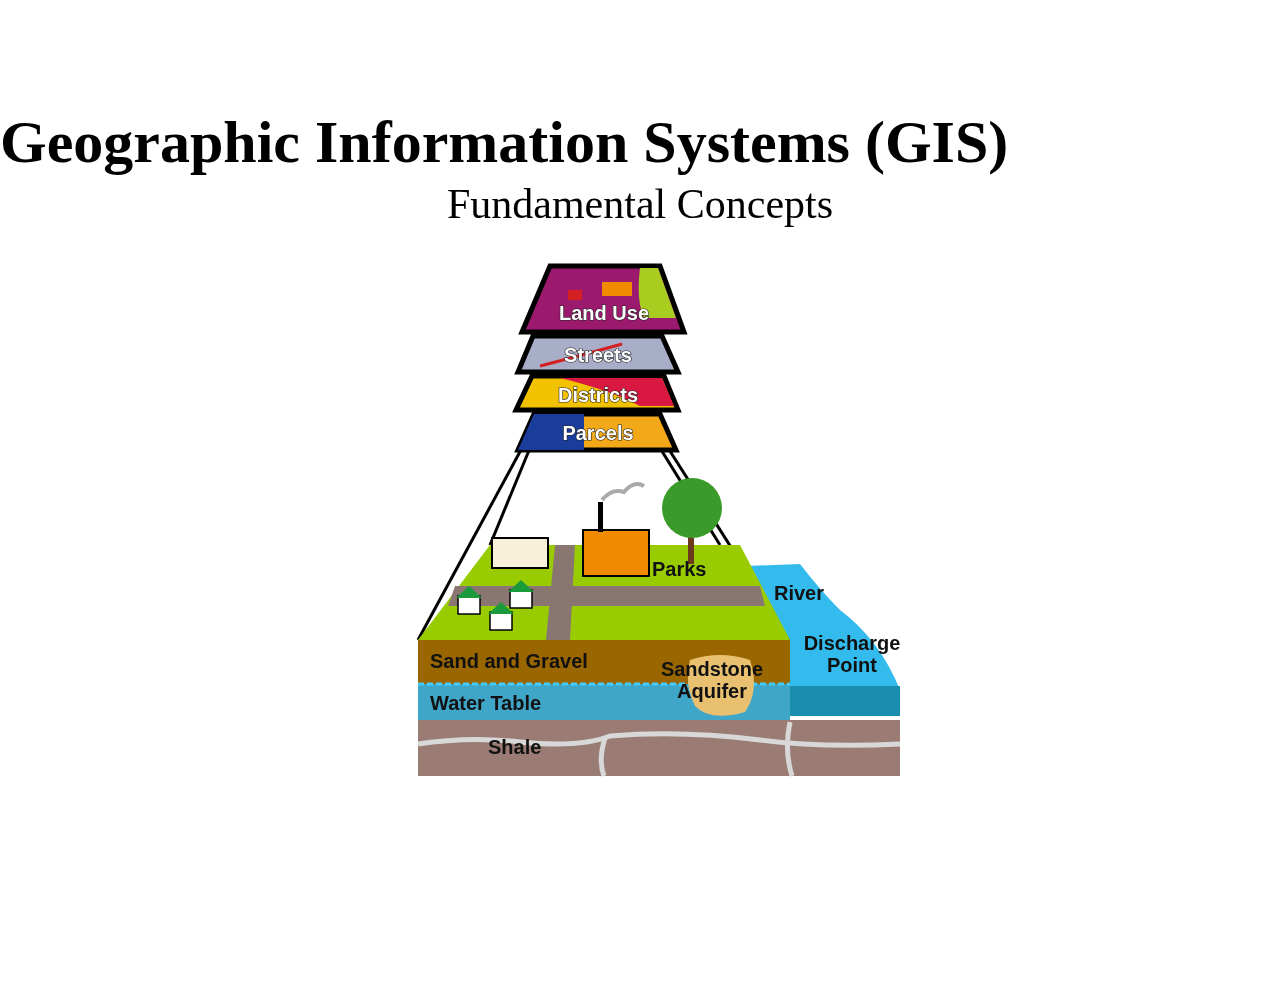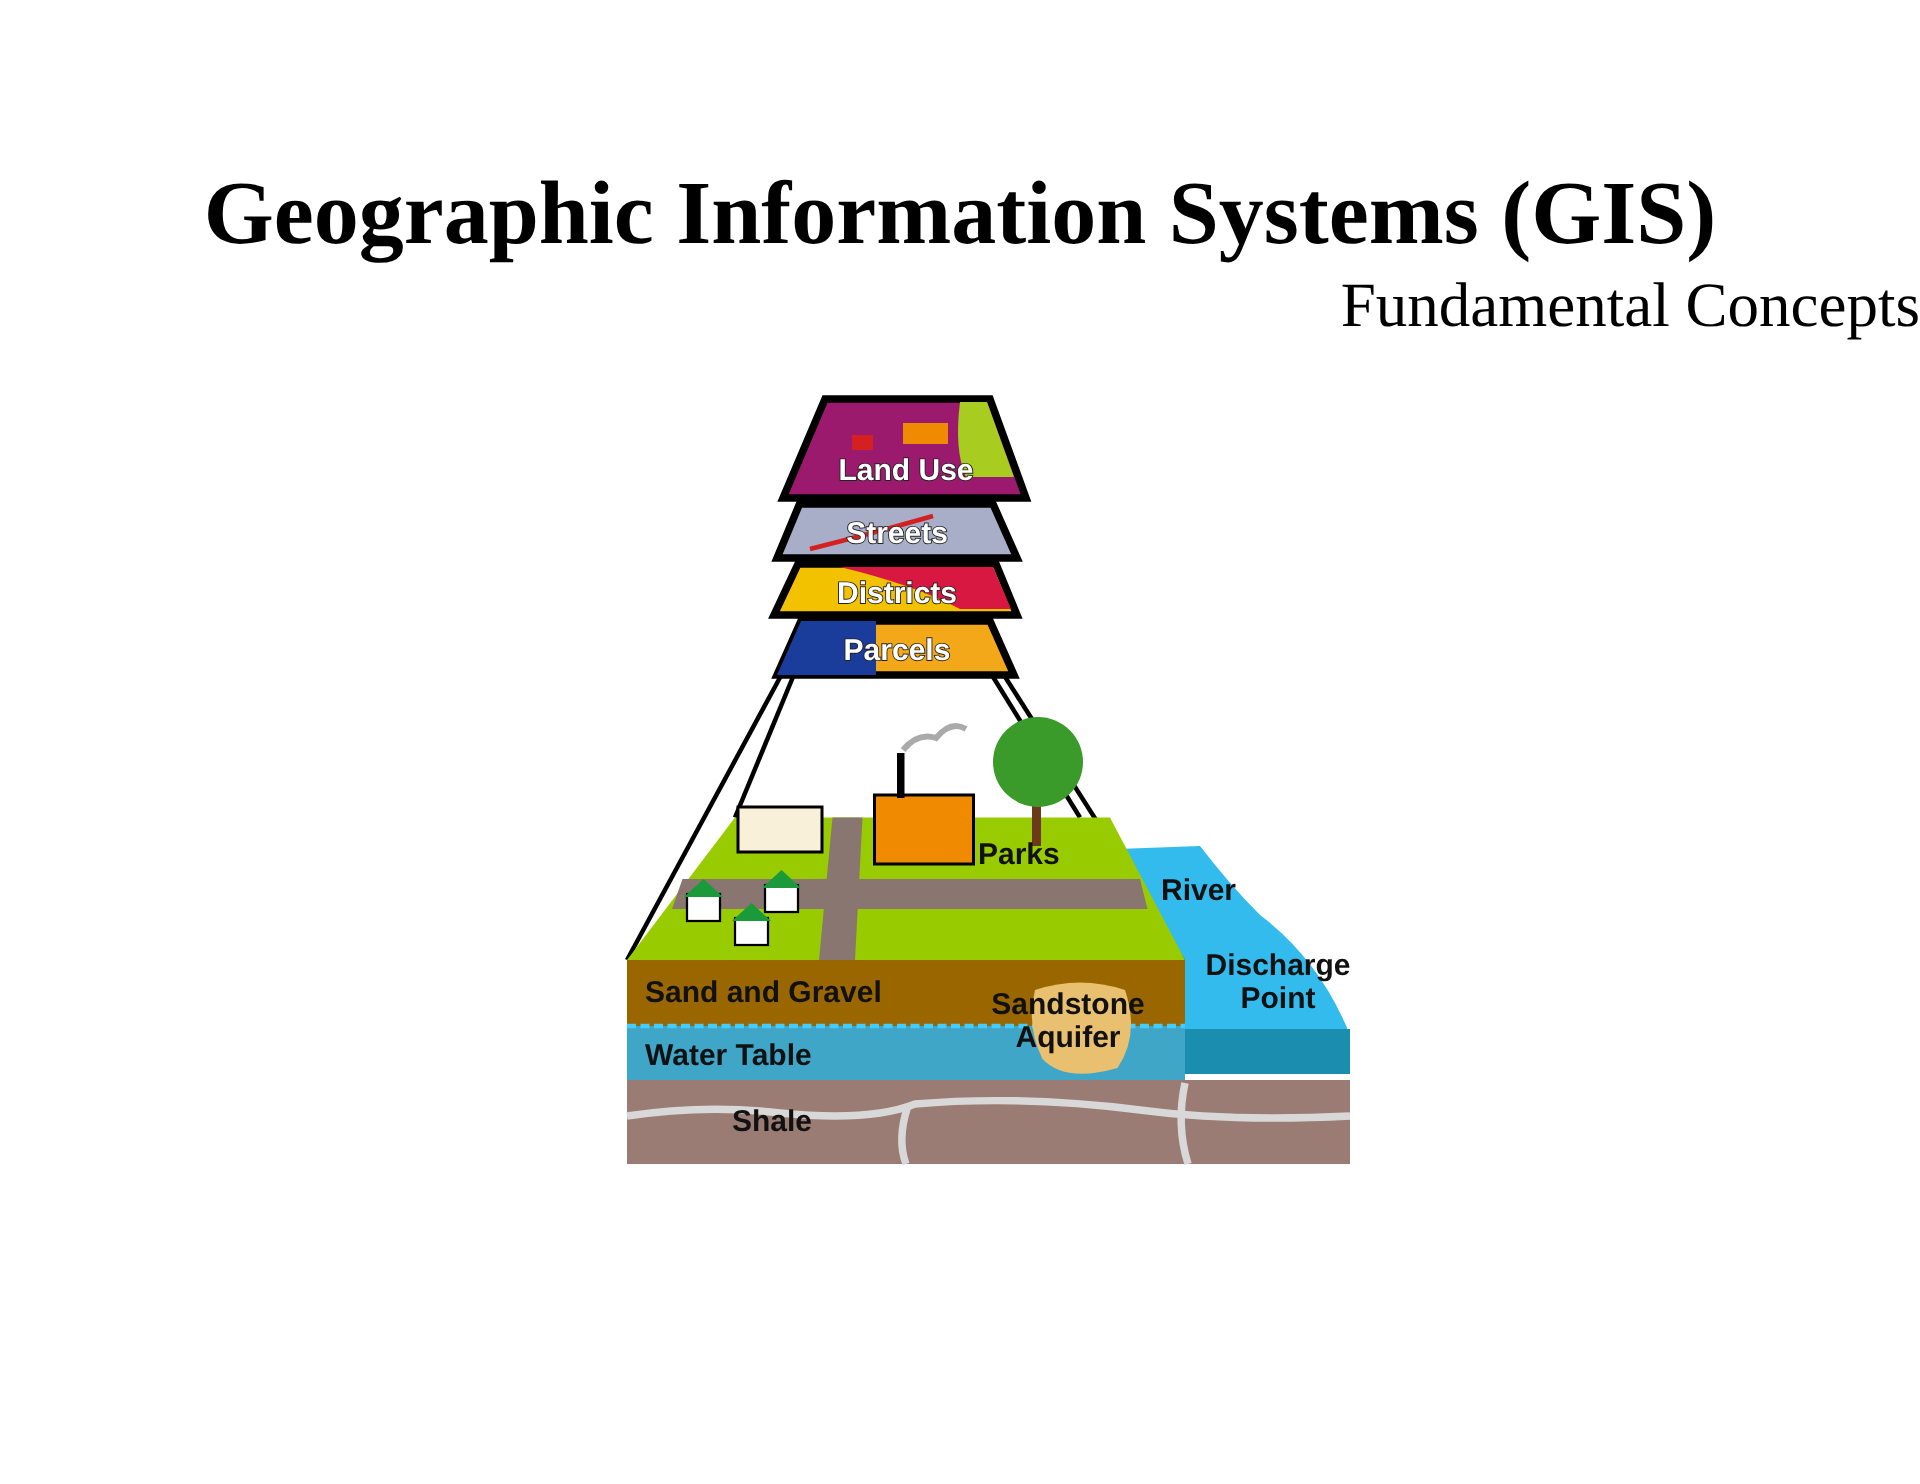--- a/index.html
+++ b/index.html
@@ -1,18 +1,18 @@
 <!DOCTYPE html>
 <html><head>
 <meta charset="utf-8">
 <style>
   html,body{margin:0;padding:0;background:#ffffff;}
   body{width:1280px;height:989px;position:relative;overflow:hidden;font-family:"Liberation Serif",serif;}
-  .title{position:absolute;left:0;width:1280px;top:108px;text-align:center;font-family:"Liberation Serif",serif;font-weight:bold;font-size:60px;color:#000;line-height:68px;}
-  .subtitle{position:absolute;left:0;width:1280px;top:180px;text-align:right;font-family:"Liberation Serif",serif;font-size:42px;color:#000;line-height:48px;}
+  .title{position:absolute;left:0;width:1280px;top:108px;text-align:left;font-family:"Liberation Serif",serif;font-weight:bold;font-size:60px;color:#000;line-height:68px;}
+  .subtitle{position:absolute;left:0;width:1280px;top:180px;text-align:center;font-family:"Liberation Serif",serif;font-size:42px;color:#000;line-height:48px;}
   svg{position:absolute;left:0;top:0;}
   .lbl{font-family:"Liberation Sans",sans-serif;font-weight:bold;}
   .lbl-white{fill:#ffffff;stroke:#222;stroke-width:1.2;paint-order:stroke;font-size:20px;}
   .lbl-black{fill:#111;font-size:20px;}
 </style>
 </head>
 <body>
 
 <div class="title">Geographic Information Systems (GIS)</div>
 <div class="subtitle">Fundamental Concepts</div>

